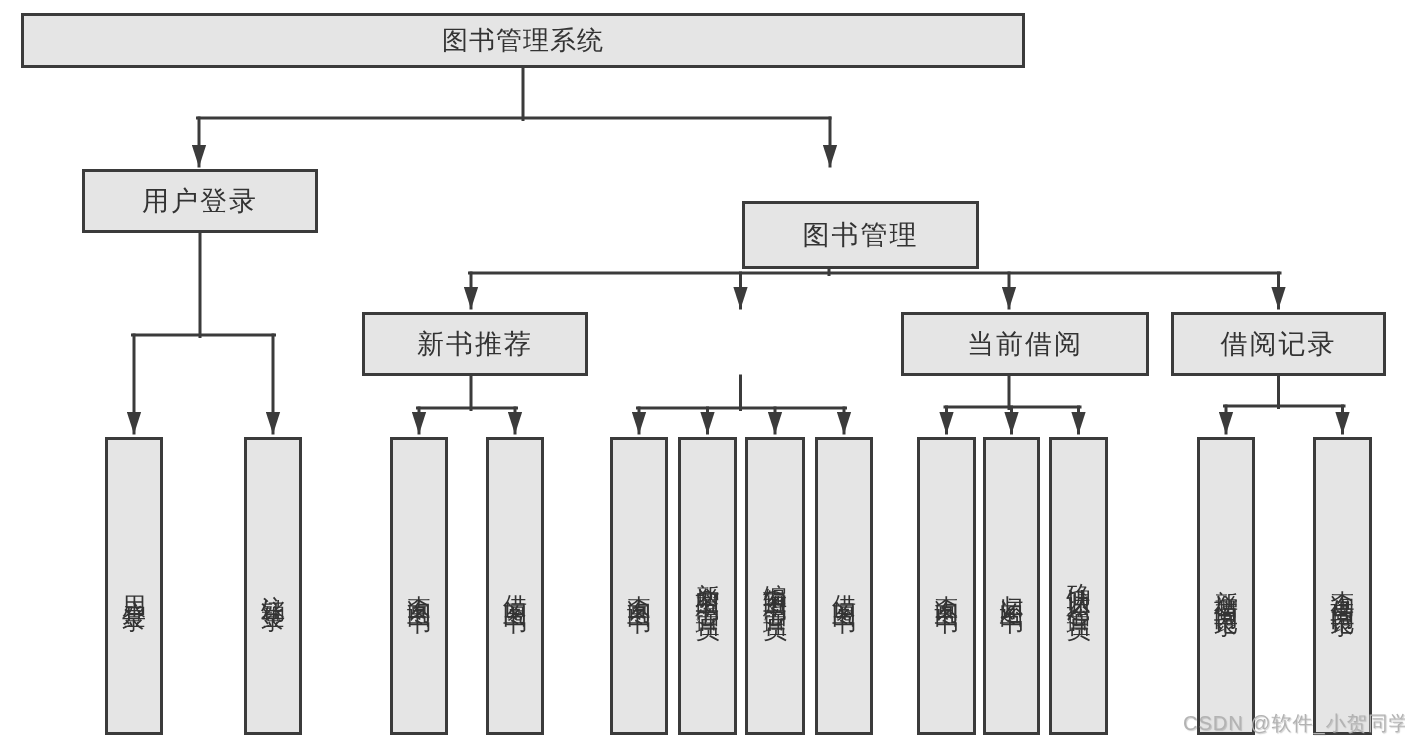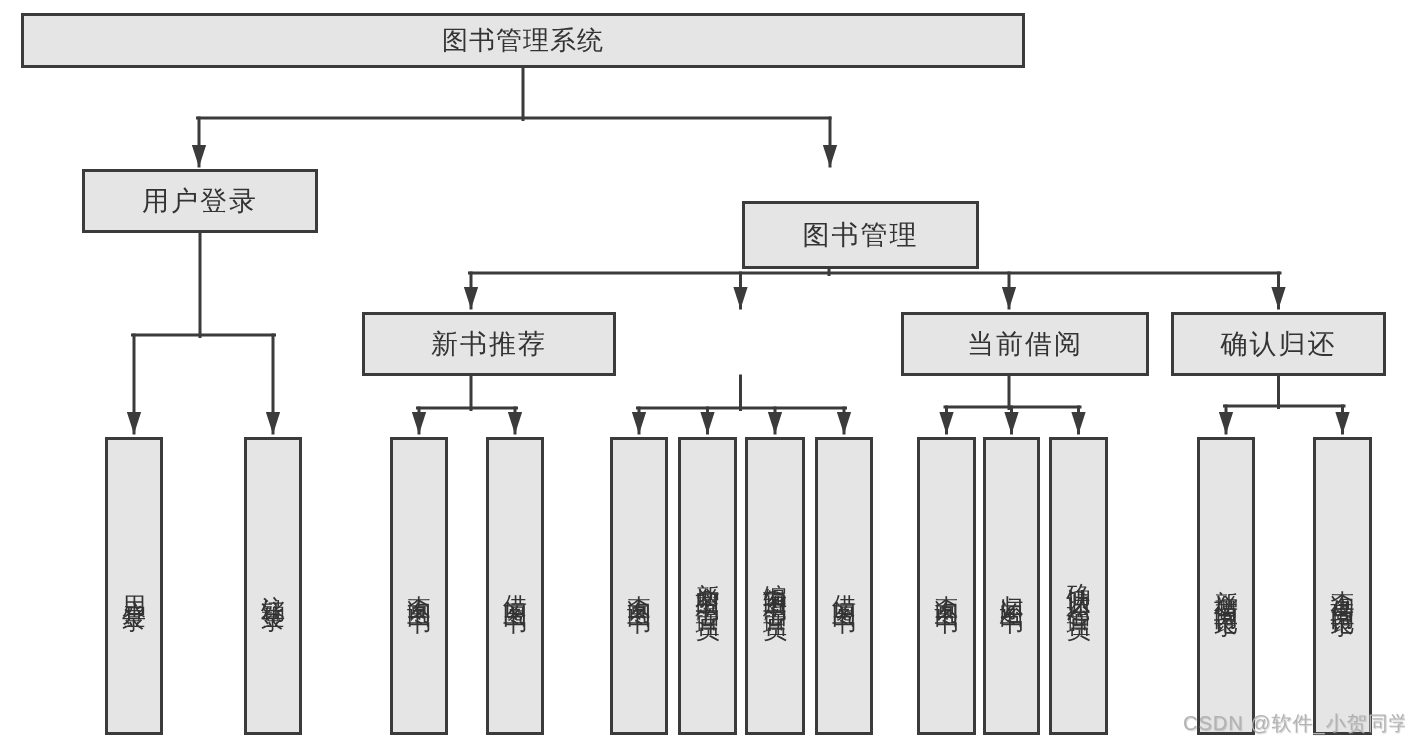--- a/index.html
+++ b/index.html
@@ -42,21 +42,21 @@
     writing-mode:vertical-rl;
     text-orientation:mixed;
     font-size:24px;
     letter-spacing:5px;
     line-height:1;
   }
   
   .b-root{left:21px;top:13px;width:1004px;height:55px;}
   .b-user{left:82px;top:169px;width:236px;height:64px;}
   .b-book{left:742px;top:169px;width:237px;height:68px;margin-top:32px;}
-  .b-l3-recommend{left:362px;top:312px;width:254px;height:64px;}
+  .b-l3-recommend{left:362px;top:312px;width:226px;height:64px;}
   .b-l3-borrow{left:633px;top:312px;width:215px;height:64px;}
   .b-l3-current{left:901px;top:312px;width:248px;height:64px;}
   .b-l3-records{left:1171px;top:312px;width:215px;height:64px;}
   .vbox{top:437px;width:58px;height:298px;}
   .b-user-login{left:105px;}
   .b-logout{left:244px;}
   .b-g2-query{left:390px;}
   .b-g2-borrow{left:486px;}
   .b-g3-query{left:610px;}
   .b-g3-add{left:678px;width:59px;}
@@ -156,21 +156,21 @@
     <span class="hlabel l2-label">图书管理</span>
   </div>
 
   <div class="box b-l3-recommend">
     <span class="hlabel l3-label">新书推荐</span>
   </div>
   <div class="box b-l3-current">
     <span class="hlabel l3-label">当前借阅</span>
   </div>
   <div class="box b-l3-records">
-    <span class="hlabel l3-label">确认归还</span>
+    <span class="hlabel l3-label">借阅记录</span>
   </div>
 
   <div class="box vbox b-user-login">
     <span class="vlabel">用户登录</span>
   </div>
   <div class="box vbox b-logout">
     <span class="vlabel">注销登录</span>
   </div>
 
   <div class="box vbox b-g2-query">

